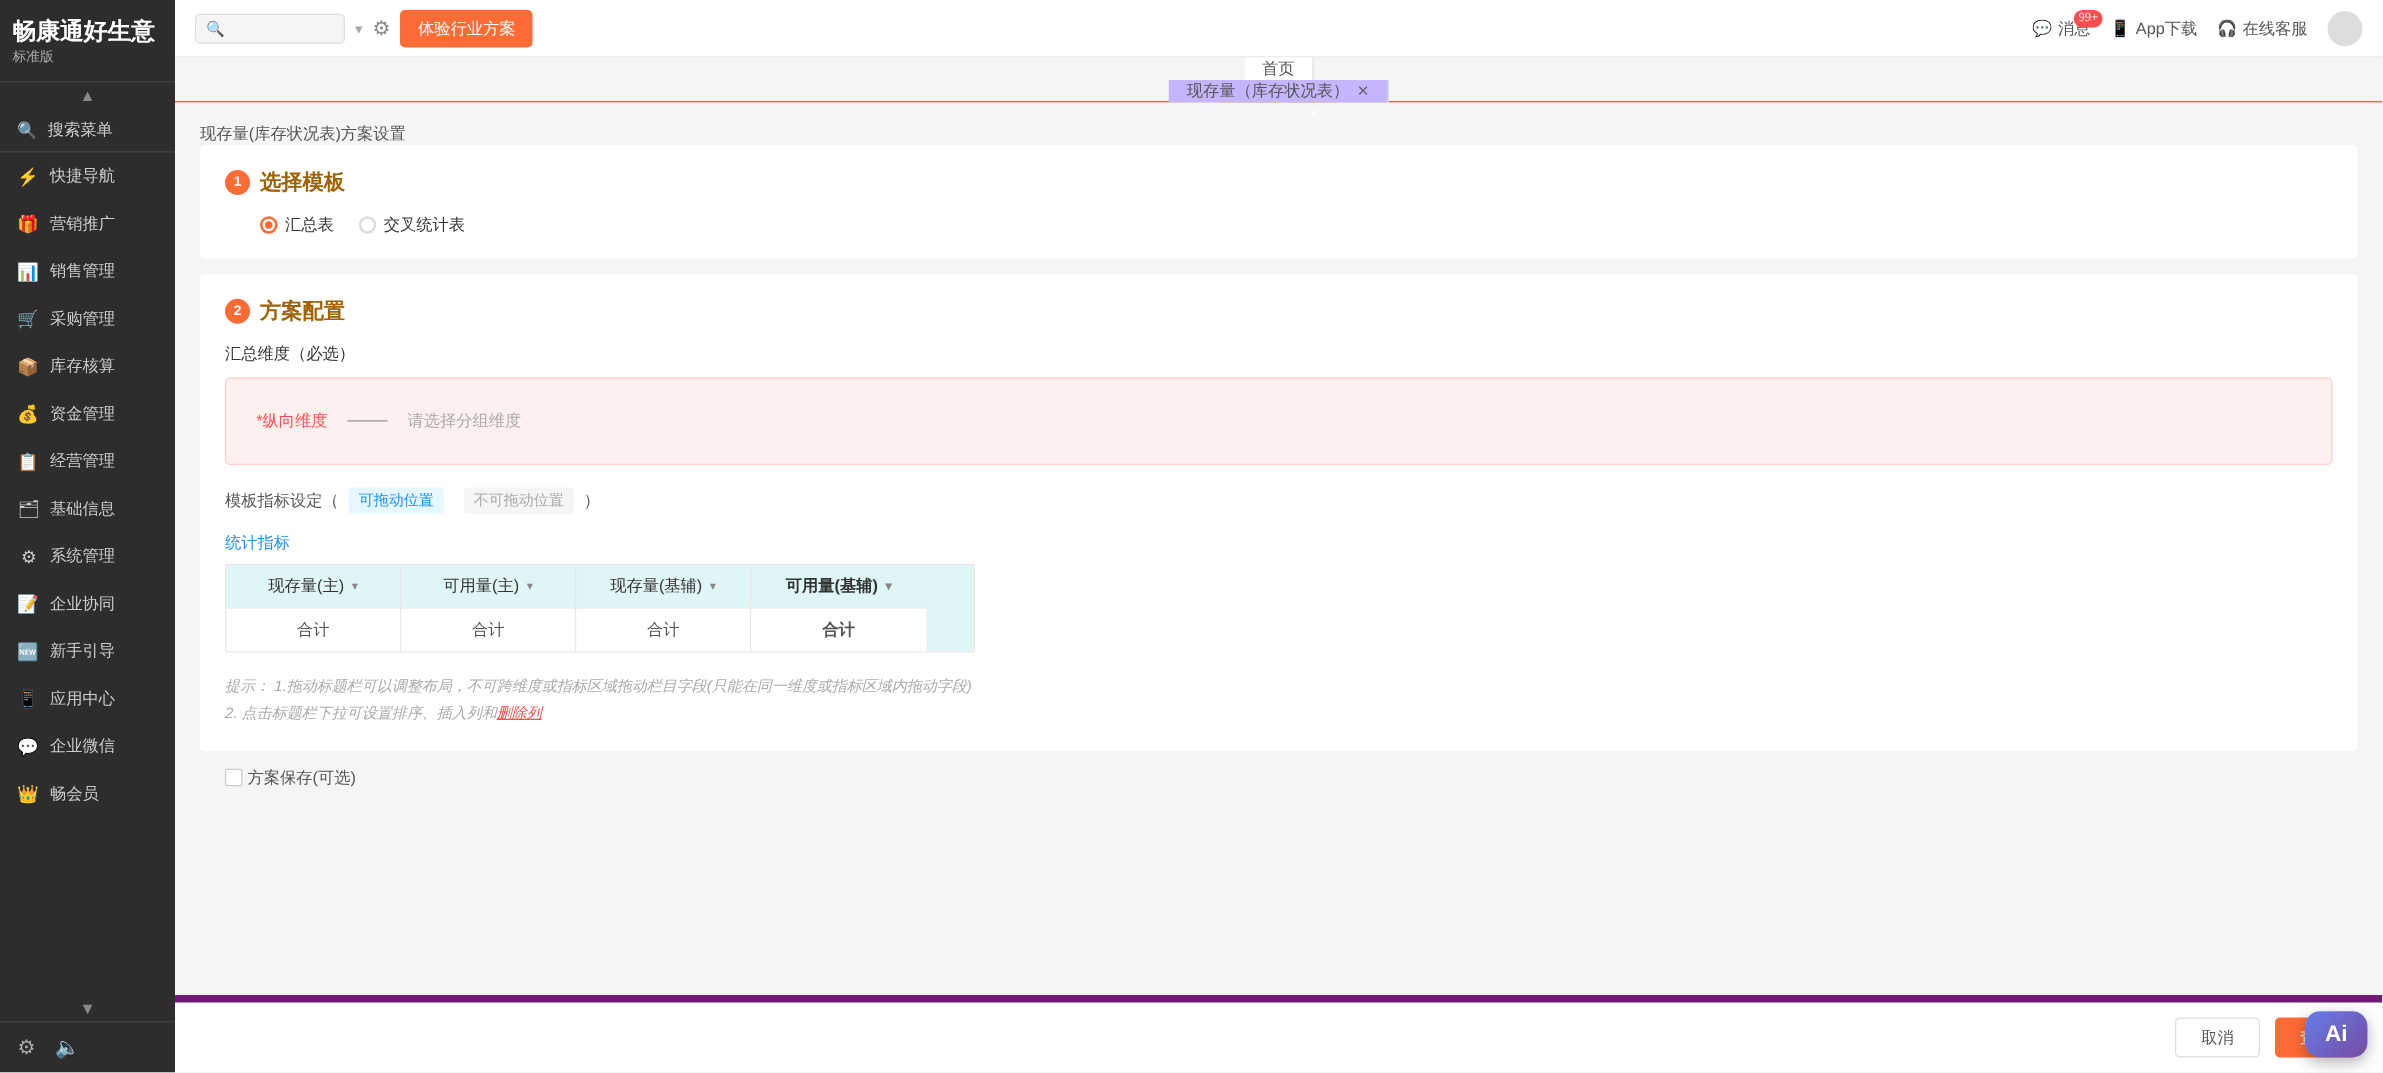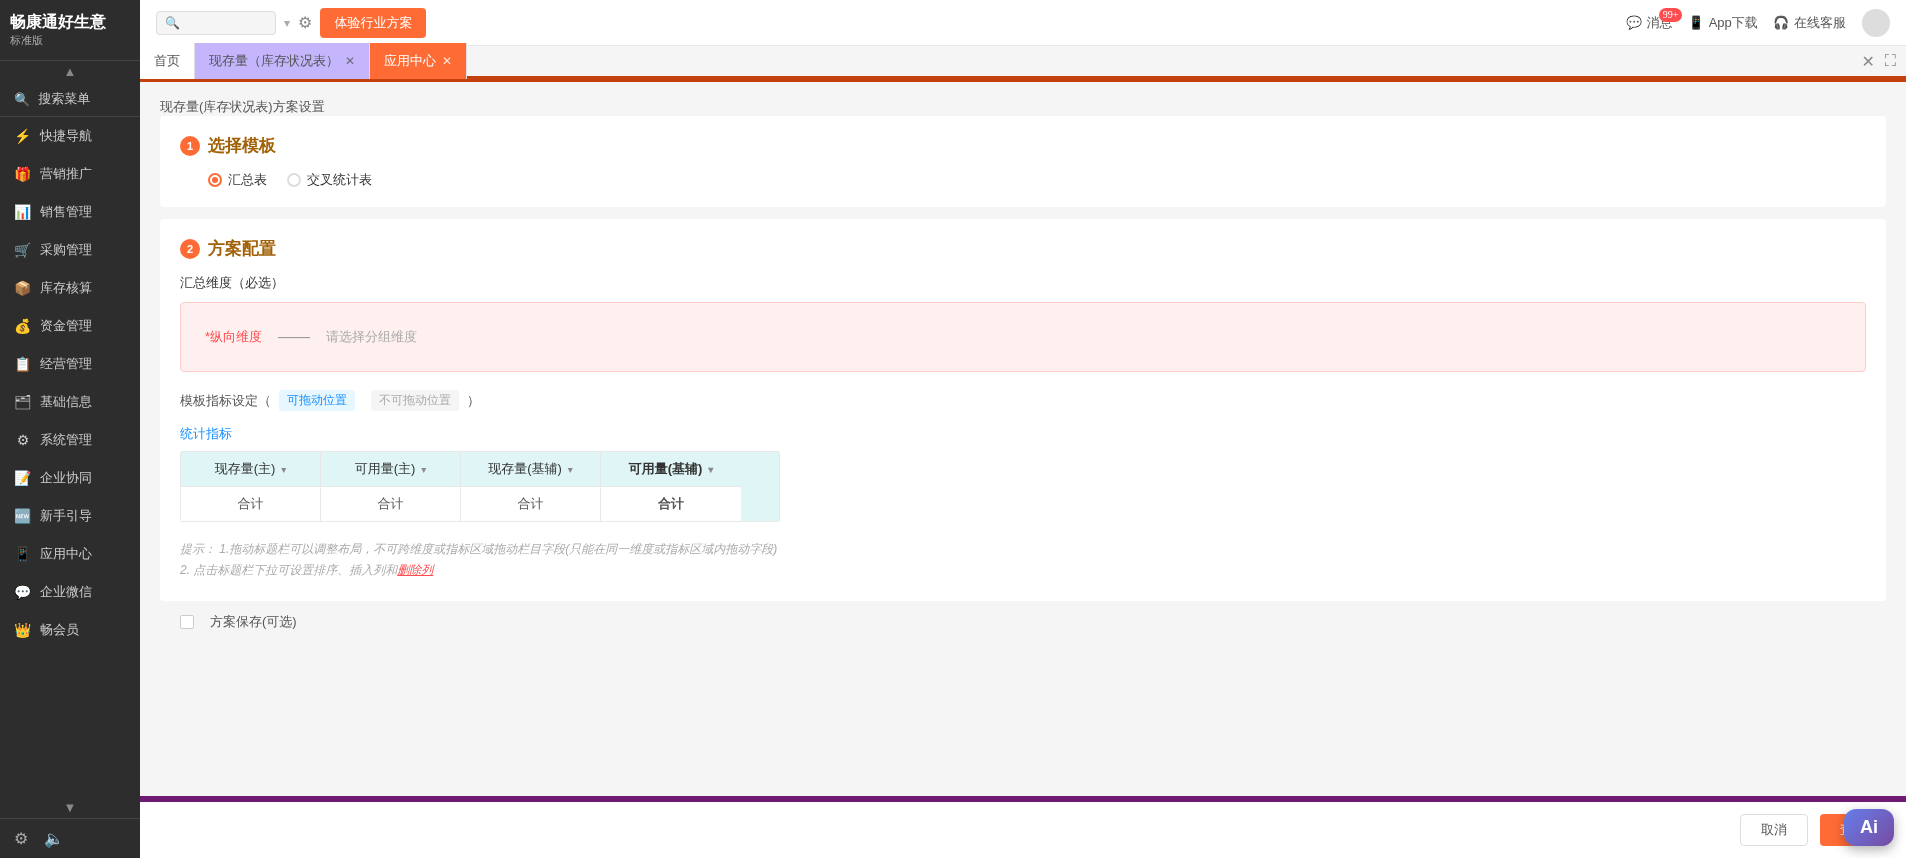--- a/index.html
+++ b/index.html
@@ -14,21 +14,21 @@
       flex-direction: column;
       height: 100%;
       flex-shrink: 0;
     }
     .sidebar-logo {
       padding: 12px 10px;
       border-bottom: 1px solid #444;
     }
     .sidebar-logo .logo-text {
       color: #fff;
-      font-size: 16px;
+      font-size: 19px;
       font-weight: bold;
     }
     .sidebar-logo .logo-sub {
       color: #aaa;
       font-size: 11px;
     }
     .sidebar-scroll {
       flex: 1;
       overflow-y: auto;
     }
@@ -166,23 +166,24 @@
       background: #ddd;
       border-radius: 50%;
     }
 
     
     .tabs-bar {
       background: #f5f5f5;
       display: flex;
       align-items: center;
       height: 36px;
-      border-bottom: 6px solid #c2410c;
+      border-bottom: 1px solid #c2410c;
       padding: 0;
       flex-shrink: 0;
+      flex-direction: column;
     }
     .tab-item {
       display: flex;
       align-items: center;
       padding: 0 14px;
       height: 36px;
       font-size: 13px;
       color: #555;
       cursor: pointer;
       border-right: 1px solid #ddd;
@@ -413,21 +414,21 @@
     }
     .tips-area p { margin-bottom: 4px; font-style: italic; }
     .tips-area a { color: #ff4d4f; text-decoration: underline; cursor: pointer; }
 
     
     .bottom-checkbox {
       background: #f5f5f5;
       padding: 12px 20px;
       display: flex;
       align-items: center;
-      gap: 16px;
+      gap: 4px;
       font-size: 13px;
       color: #555;
     }
     .checkbox-box {
       width: 14px;
       height: 14px;
       border: 1px solid #ccc;
       background: #fff;
       border-radius: 2px;
       cursor: pointer;

